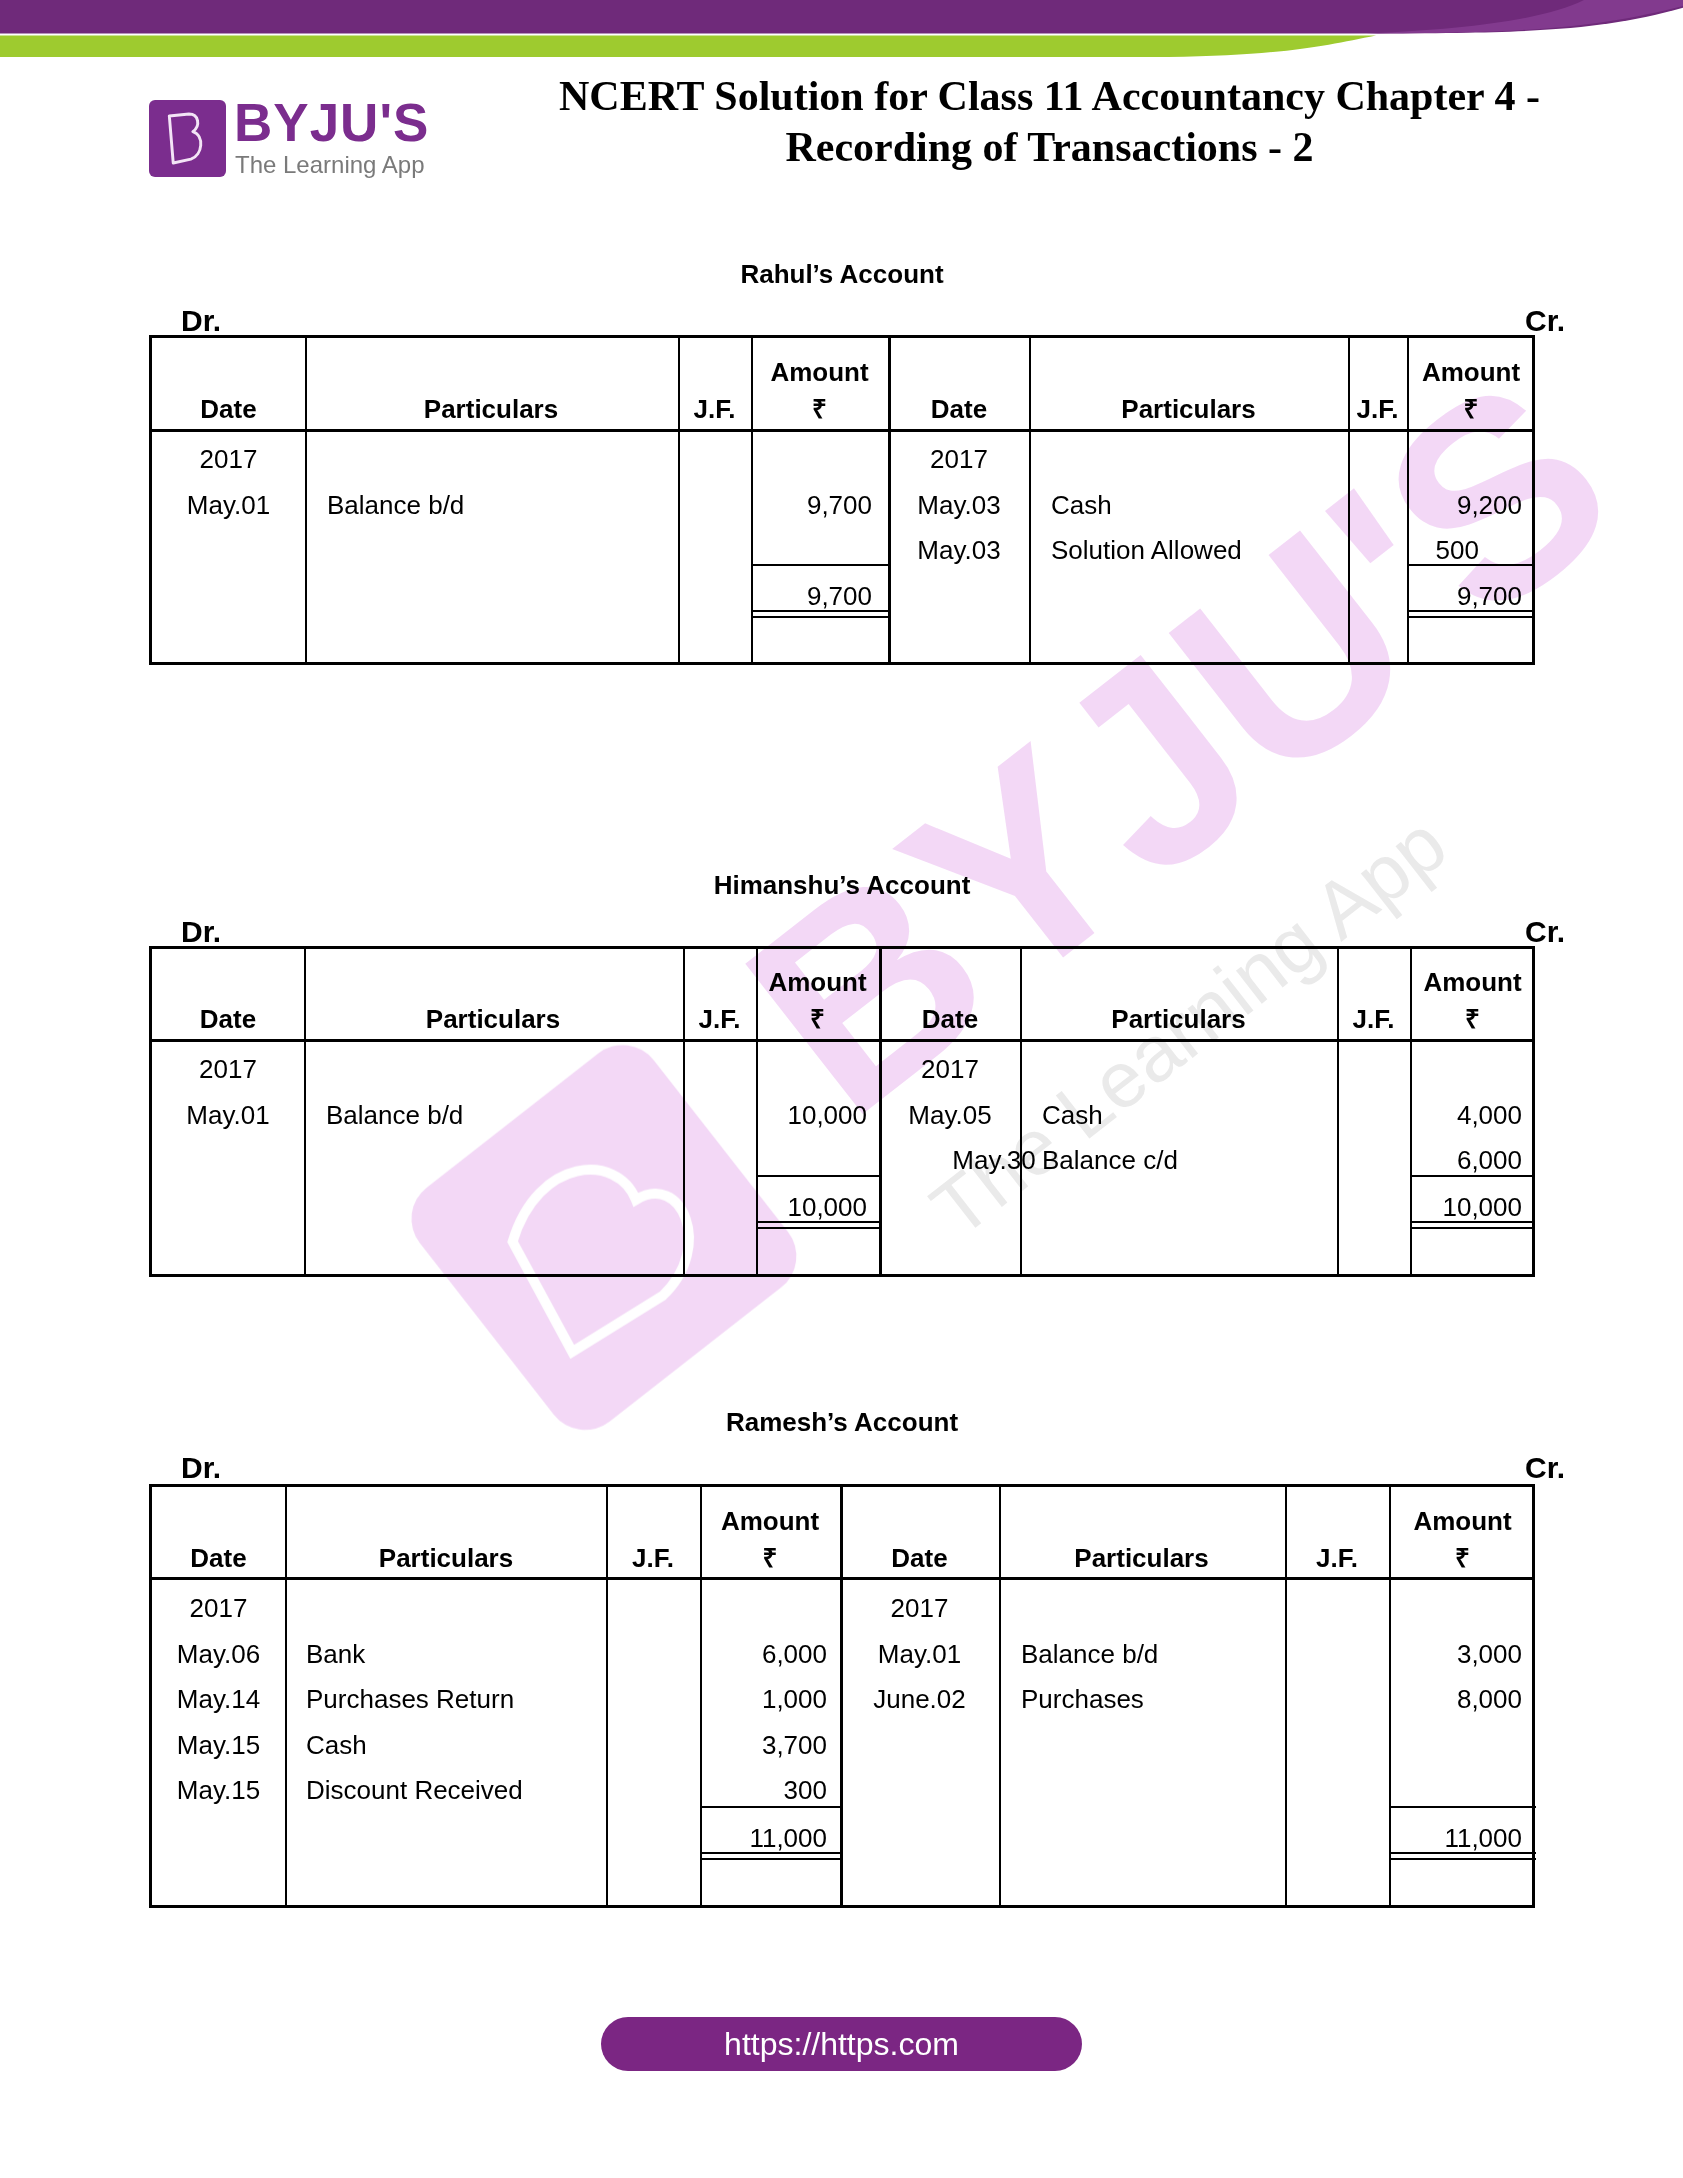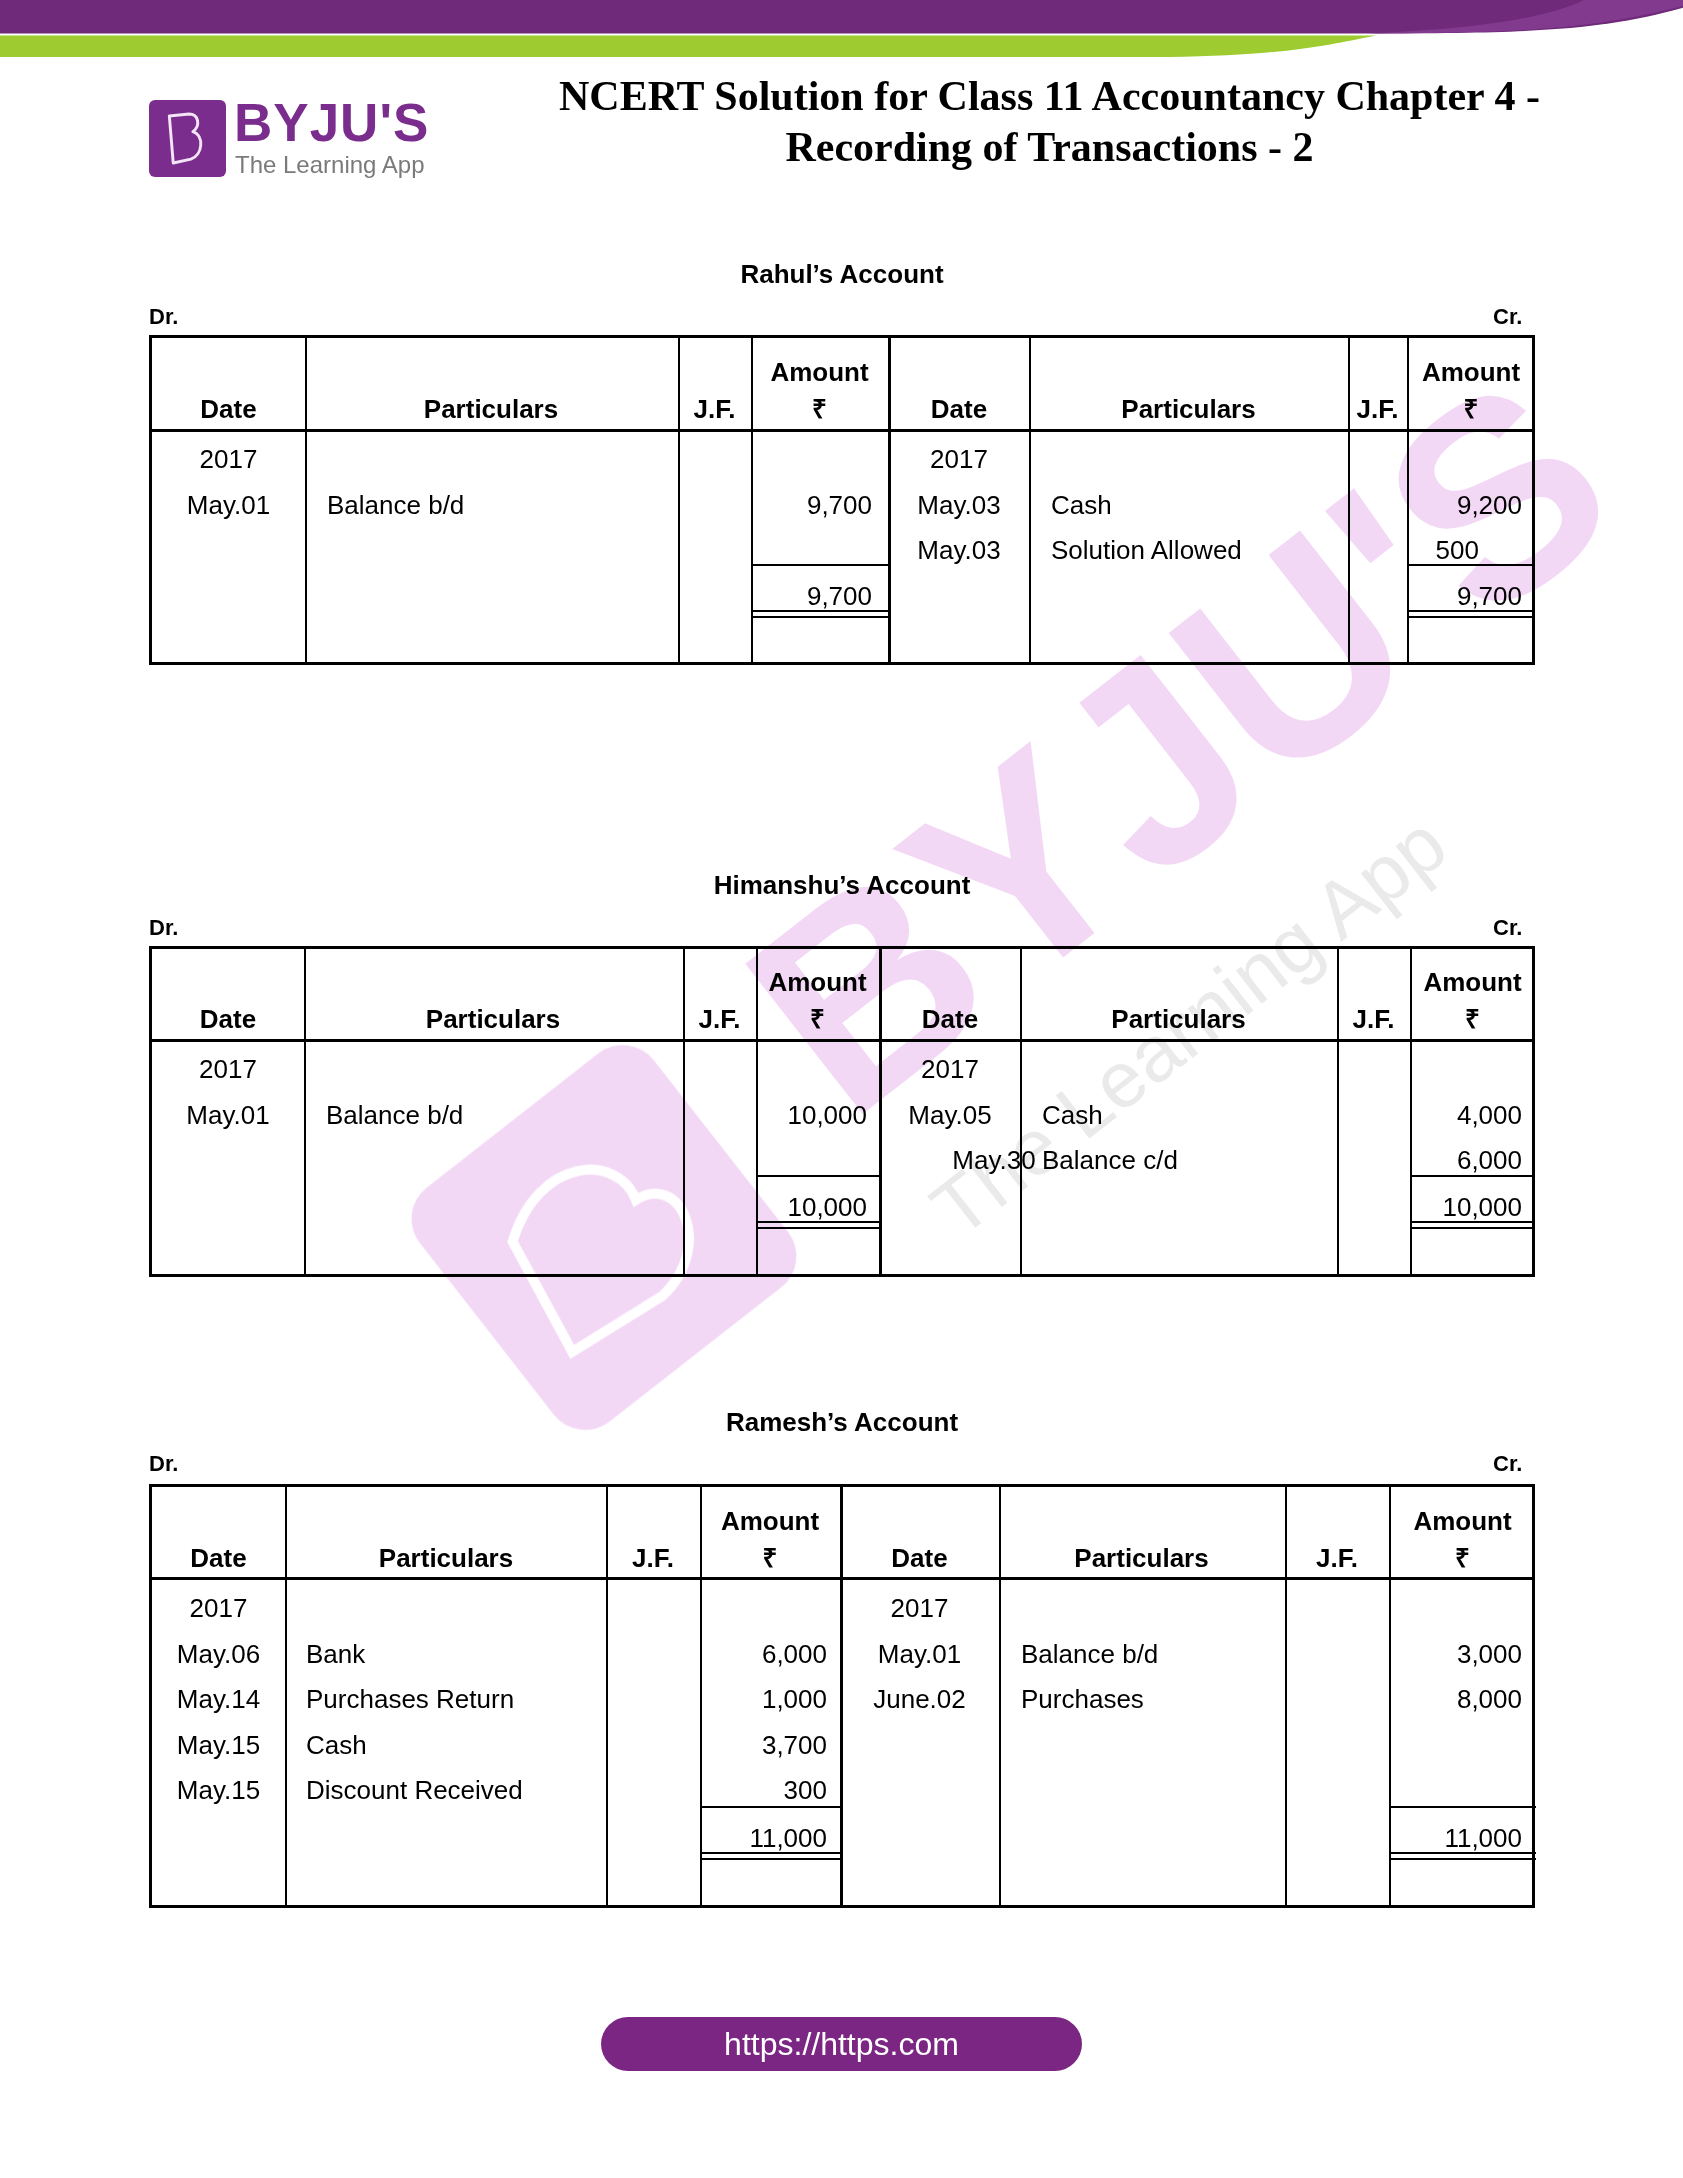--- a/index.html
+++ b/index.html
@@ -7,21 +7,21 @@
          font-family:"Liberation Sans", sans-serif; color:#000; }
   .banner { position:absolute; left:0; top:0; width:1683px; height:59px; }
   .logo { position:absolute; left:149px; top:96px; width:287px; height:85px; }
   .logo-box { position:absolute; left:0; top:4px; width:77px; height:77px; background:#7b2d8e; border-radius:6px; }
   .logo-b { position:absolute; left:14px; top:12px; width:46px; height:53px; }
   .logo-name { position:absolute; left:85px; top:-4px; font-size:53px; font-weight:bold; color:#7b2d8e; letter-spacing:1px; }
   .logo-tag { position:absolute; left:86px; top:55px; font-size:24px; color:#7a7a7a; white-space:nowrap; }
   .doc-title { position:absolute; left:515px; top:71px; width:1069px; text-align:center;
                font-family:"Liberation Serif", serif; font-weight:bold; font-size:42px; line-height:51px; }
   .acct-title { position:absolute; left:149px; width:1386px; text-align:center; font-weight:bold; font-size:26px; }
-  .drcr { position:absolute; font-weight:bold; font-size:22px; }
+  .drcr { position:absolute; font-weight:bold; font-size:30px;margin-left:32px; }
   .ledger { position:absolute; left:149px; width:1386px; border:3px solid #000; box-sizing:border-box; }
   .col { position:absolute; top:0; bottom:0; border-left:2.5px solid #000; }
   .hdr-line { position:absolute; left:0; right:0; border-top:3px solid #000; }
   .hcell { position:absolute; font-weight:bold; font-size:26px; text-align:center; line-height:38px; }
   .cell { position:absolute; font-size:26px; line-height:46px; white-space:nowrap; }
   .cell.c { text-align:center; }
   .cell.r { text-align:right; }
   .cell.l { text-align:left; }
   .total-top { position:absolute; border-top:2.5px solid #000; }
   .total-dbl { position:absolute; border-top:2px solid #000; border-bottom:2px solid #000; height:4px; }

